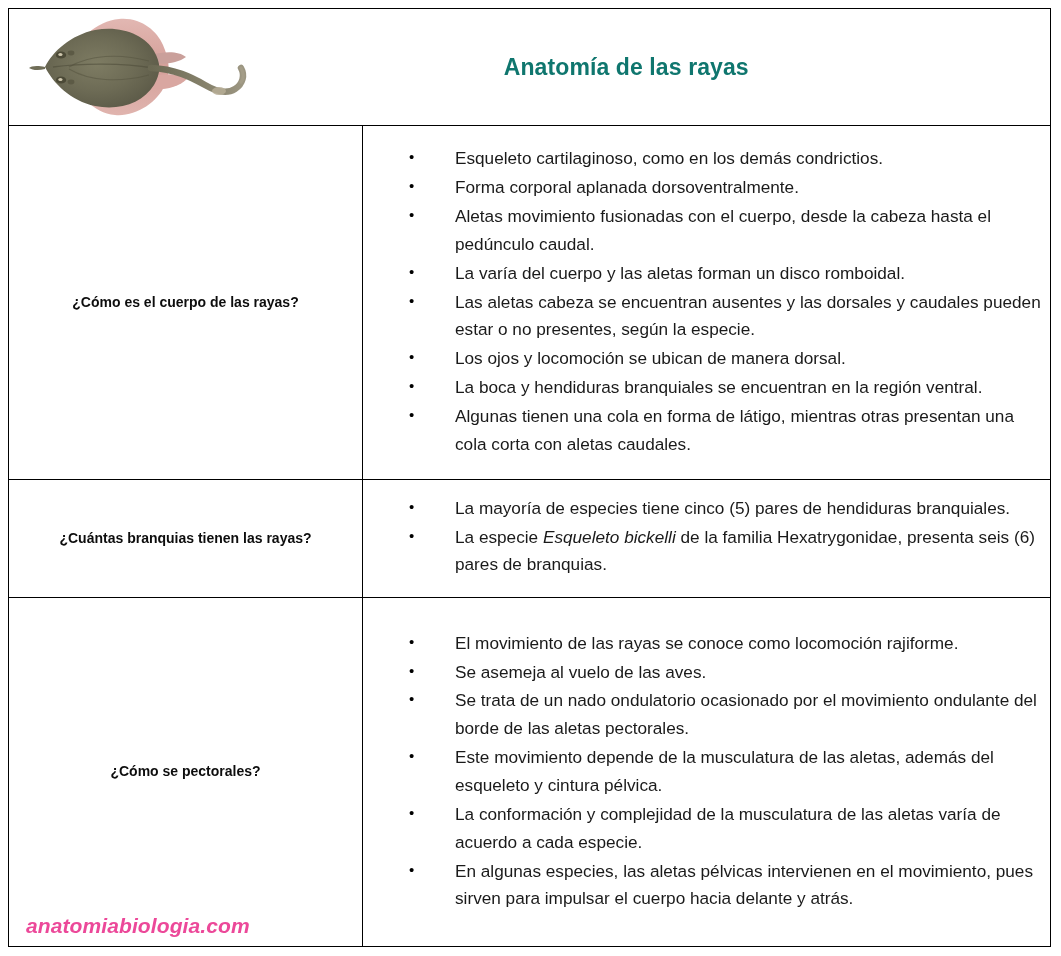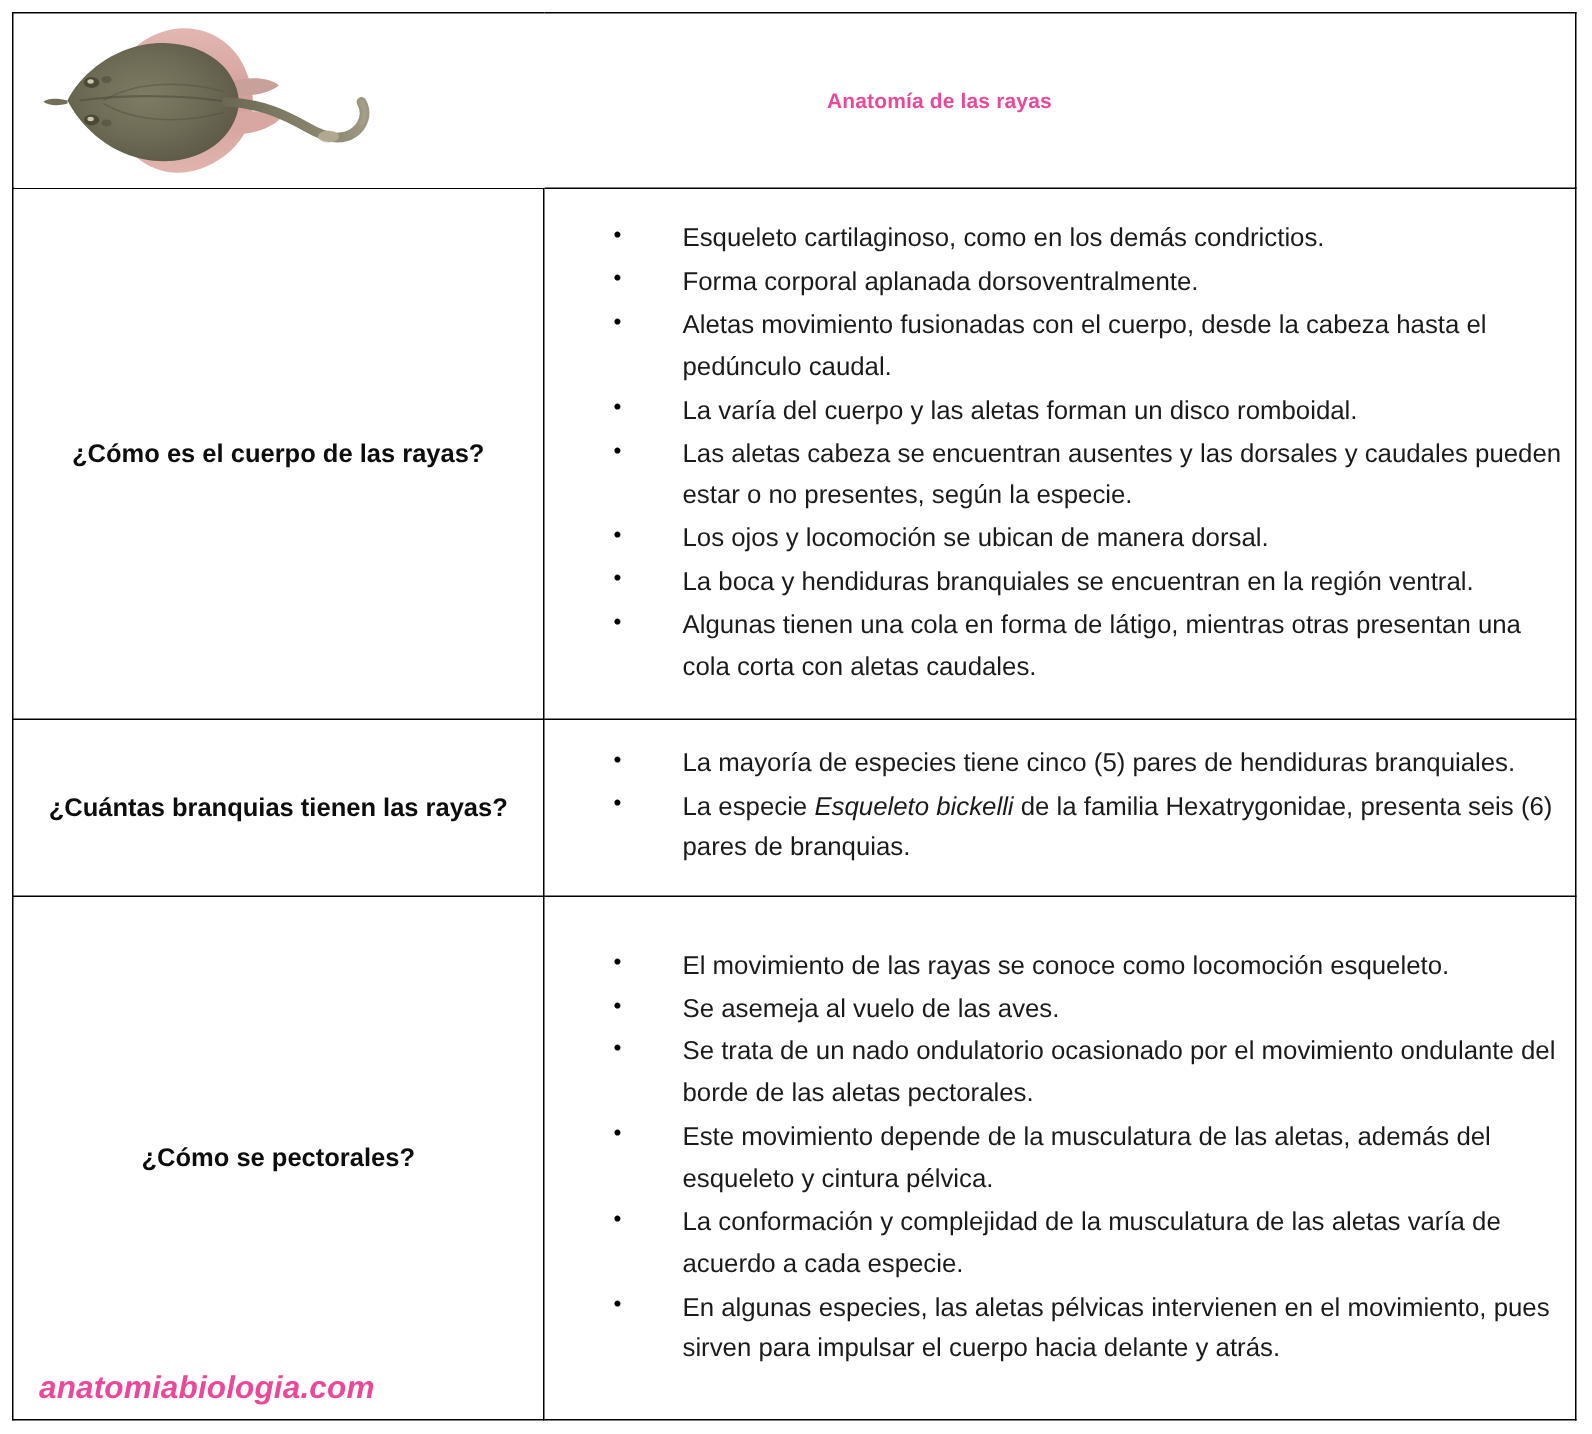--- a/index.html
+++ b/index.html
@@ -50,24 +50,24 @@
     width: 354px;
     position: relative;
     border-right: none !important;
   }
   .header-title-cell {
     border-left: none !important;
     text-align: center;
     vertical-align: middle;
   }
   .header-title {
-    font-size: 14px;
+    font-size: 23px;
     font-weight: bold;
     letter-spacing: .1px;
-    color: #ec4899;
+    color: #0f766e;
     padding-right: 160px;
   }
 
   
   .stingray-wrap {
     position: absolute;
     left: 14px;
     top: 2px;
     width: 240px;
     height: 112px;
@@ -75,21 +75,21 @@
   .stingray-svg { display: block; width: 240px; height: 112px; }
 
   
   .q-cell {
     width: 354px;
     text-align: center;
     padding: 6px 16px;
     box-sizing: border-box;
   }
   .q-text {
-    font-size: 17px;
+    font-size: 14px;
     font-weight: bold;
     line-height: 1.38;
     color: #0d0d0d;
   }
 
   .a-cell {
     padding: 10px 14px 10px 0;
     vertical-align: top;
   }
   .a-list {
@@ -236,21 +236,21 @@
             </ul>
         </td>
       </tr>
 
       <tr class="row3">
         <td class="q-cell">
           <div class="q-text">¿Cómo se pectorales?</div>
         </td>
         <td class="a-cell">
           <ul class="a-list">
-              <li><span class="bullet">•</span><span>El movimiento de las rayas se conoce como locomoción esqueleto.</span></li>
+              <li><span class="bullet">•</span><span>El movimiento de las rayas se conoce como locomoción rajiforme.</span></li>
               <li><span class="bullet">•</span><span>Se asemeja al vuelo de las aves.</span></li>
               <li><span class="bullet">•</span><span>Se trata de un nado ondulatorio ocasionado por el movimiento ondulante del borde de las aletas pectorales.</span></li>
               <li><span class="bullet">•</span><span>Este movimiento depende de la musculatura de las aletas, además del esqueleto y cintura pélvica.</span></li>
               <li><span class="bullet">•</span><span>La conformación y complejidad de la musculatura de las aletas varía de acuerdo a cada especie.</span></li>
               <li><span class="bullet">•</span><span>En algunas especies, las aletas pélvicas intervienen en el movimiento, pues sirven para impulsar el cuerpo hacia delante y atrás.</span></li>
             </ul>
         </td>
       </tr>
 
     </tbody>

